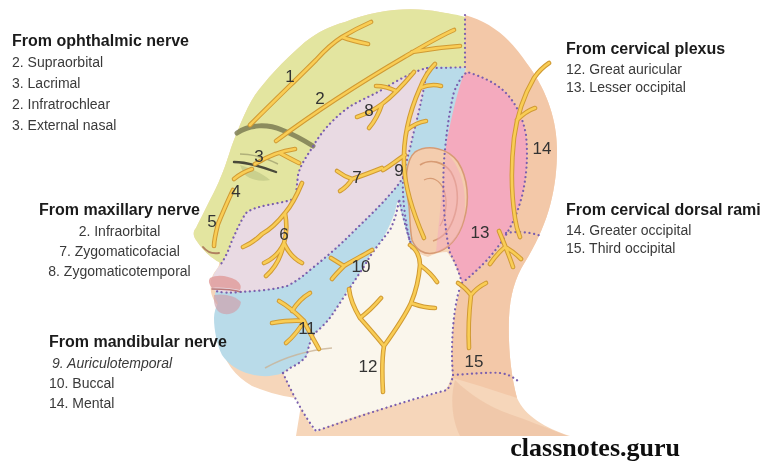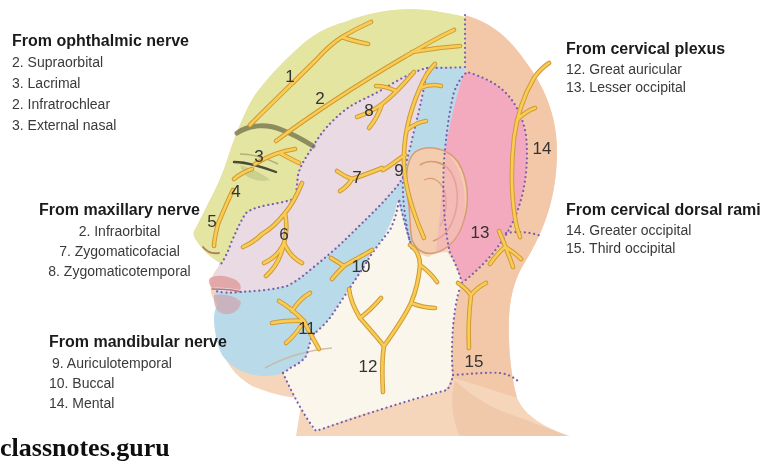--- a/index.html
+++ b/index.html
@@ -4,21 +4,21 @@
 <style>
   html,body{margin:0;padding:0;background:#fff;}
   .canvas{position:relative;width:768px;height:475px;background:#ffffff;overflow:hidden;
           font-family:"Liberation Sans",sans-serif;}
   .figure-svg{position:absolute;left:0;top:0;width:768px;height:475px;}
   .legend{position:absolute;width:215px;}
   .legend-title{font-size:16px;font-weight:bold;color:#1b1b1b;line-height:19px;margin-bottom:2px;}
   .legend-item{font-size:14px;color:#3a3a3a;line-height:20px;}
   .lg1 .legend-item{line-height:21px;}
   .lg4 .legend-item,.lg5 .legend-item{line-height:18px;}
-  .watermark{position:absolute;left:0;top:433px;width:680px;text-align:left;
+  .watermark{position:absolute;left:0;top:433px;width:680px;text-align:right;
              font-family:"Liberation Serif",serif;font-weight:bold;font-size:26px;color:#0e0e0e;}
   .fig-num{font-family:"Liberation Sans",sans-serif;font-size:17px;font-weight:500;}
 </style>
 </head>
 <body>
 
 <div class="canvas">
 
   <svg class="figure-svg" viewBox="0 0 768 475">
     <defs>
@@ -167,21 +167,21 @@
 
   <div class="legend lg2" style="left:12px;top:200px;text-align:center;">
     <div class="legend-title">From maxillary nerve</div>
     <div class="legend-item">2. Infraorbital</div>
     <div class="legend-item">7. Zygomaticofacial</div>
     <div class="legend-item">8. Zygomaticotemporal</div>
   </div>
 
   <div class="legend lg3" style="left:12px;top:332px;margin-left:37px;">
     <div class="legend-title">From mandibular nerve</div>
-    <div class="legend-item" style="padding-left:3px;">9. Auriculotemporal</div>
+    <div class="legend-item" style="padding-left:3px;font-style:italic;">9. Auriculotemporal</div>
     <div class="legend-item">10. Buccal</div>
     <div class="legend-item">14. Mental</div>
   </div>
 
   <div class="legend lg4" style="left:566px;top:39px;">
     <div class="legend-title">From cervical plexus</div>
     <div class="legend-item">12. Great auricular</div>
     <div class="legend-item">13. Lesser occipital</div>
   </div>
 

